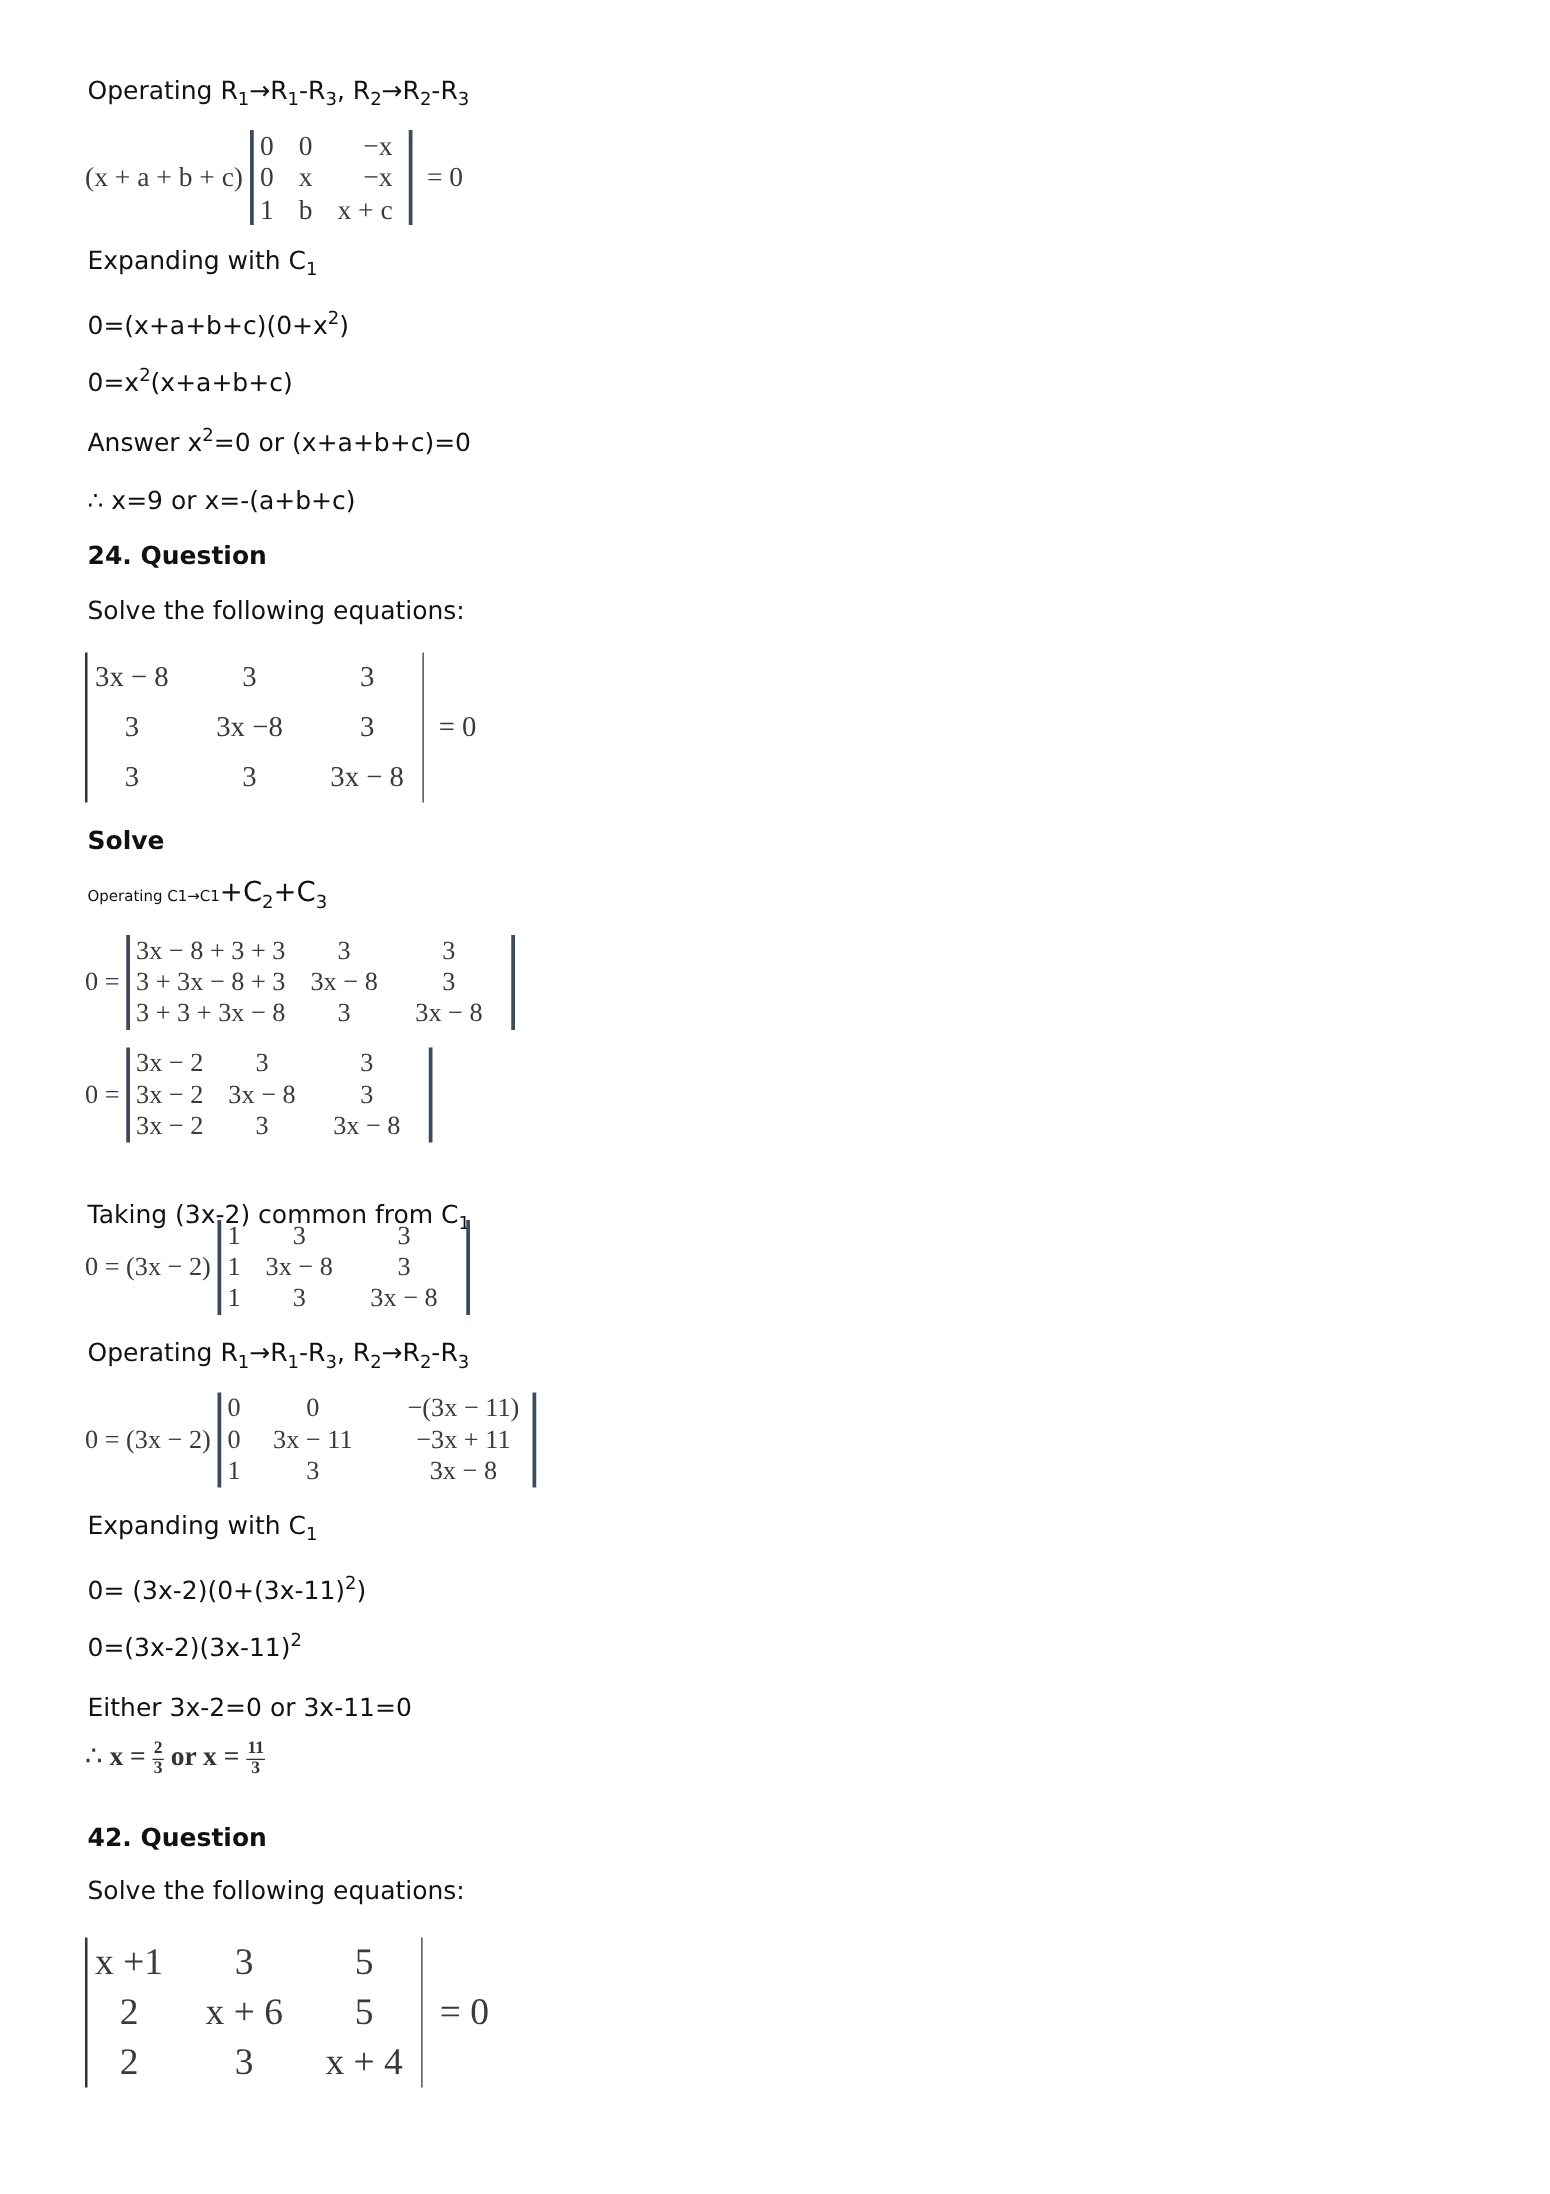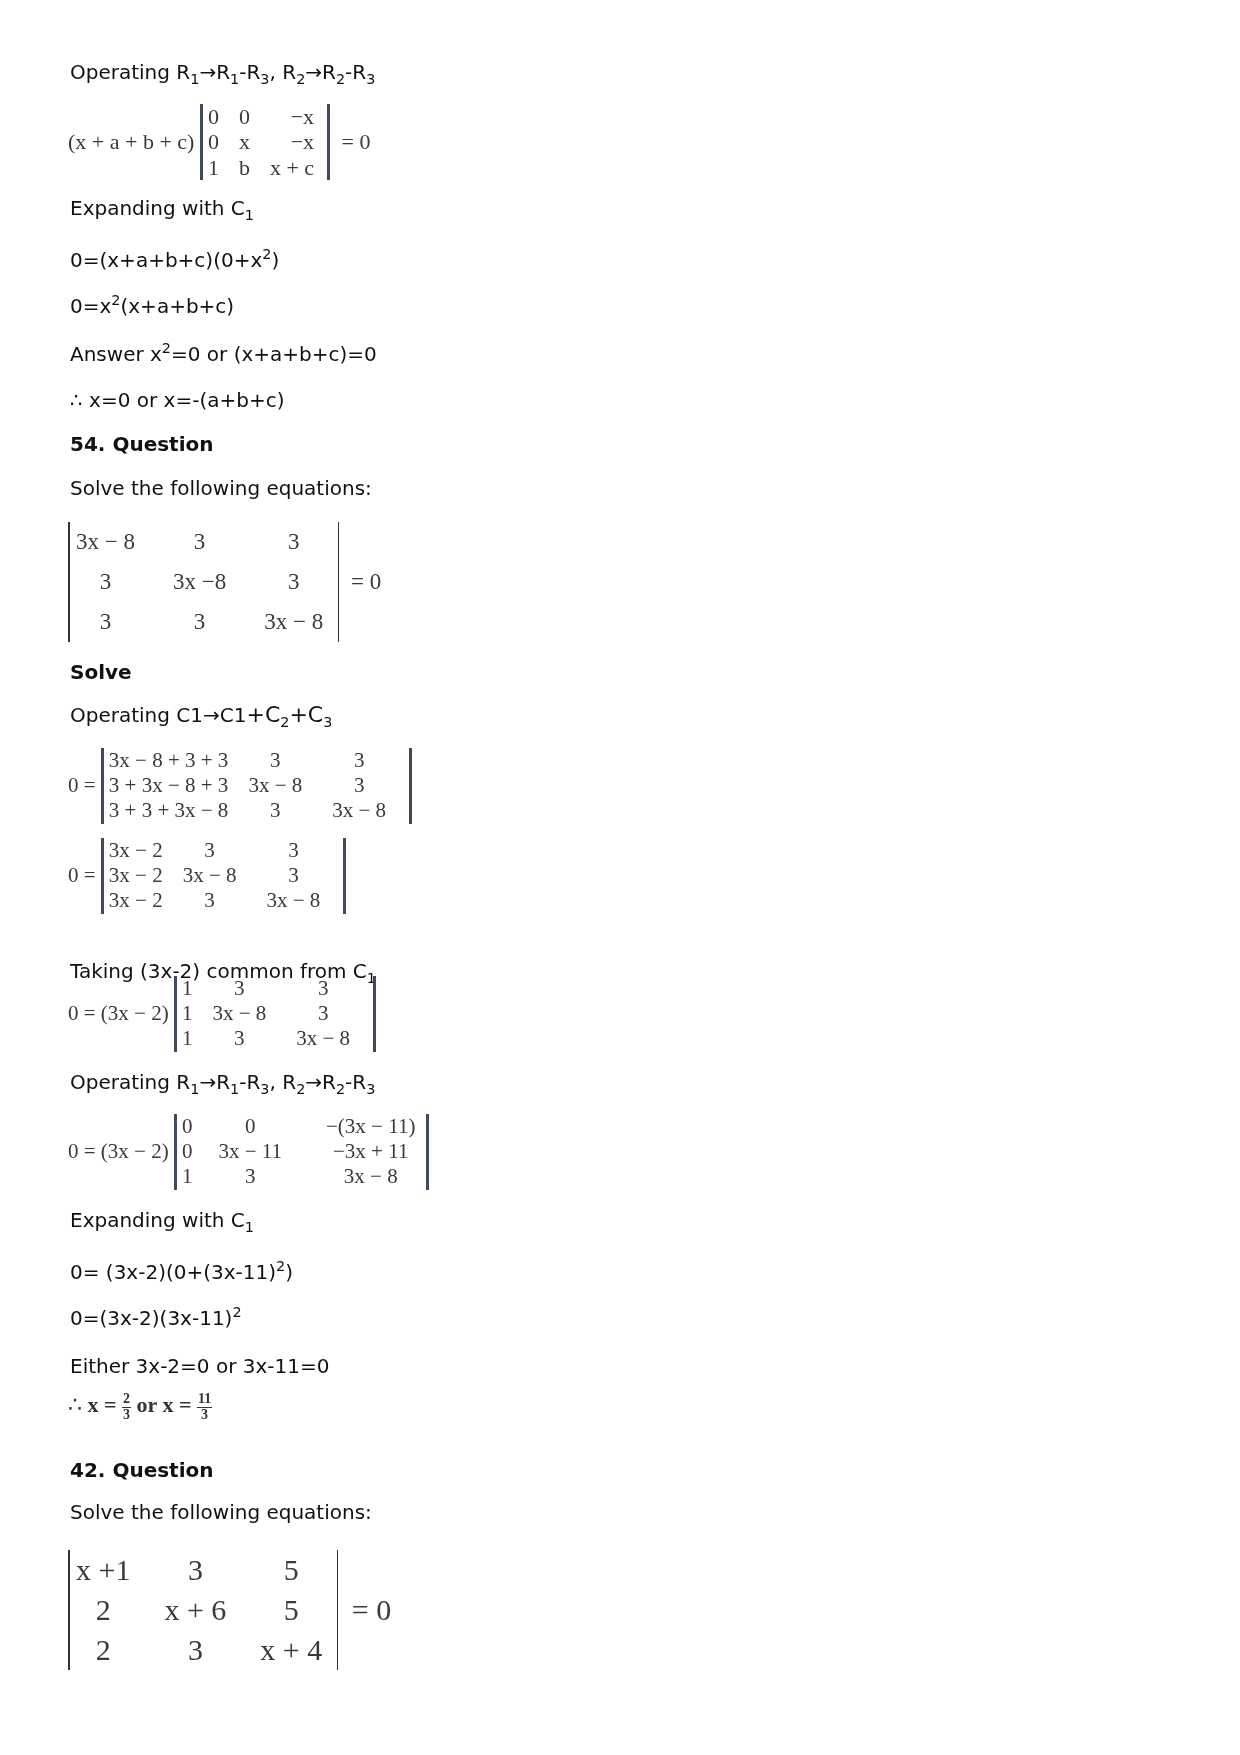--- a/index.html
+++ b/index.html
@@ -1,20 +1,20 @@
 <!DOCTYPE html>
 <html><head>
 <meta charset="utf-8">
 <style>
   html, body { margin:0; padding:0; background:#ffffff; }
   body { width:1240px; height:1755px; position:relative; overflow:hidden;
          font-family:"DejaVu Sans", sans-serif; color:#111; }
   .line { position:absolute; left:70px; font-size:20px; white-space:nowrap; line-height:1; }
   .bold { font-weight:bold; }
-  .small { font-size:20px; }
+  .small { font-size:12px; }
   sub { font-size:0.72em; vertical-align:-0.35em; line-height:0; }
   sup { font-size:0.72em; vertical-align:0.55em; line-height:0; }
   .math { position:absolute; left:68px; font-family:"Liberation Serif", "DejaVu Serif", serif; color:#3a3a3a; white-space:nowrap; }
   .math .pre { display:inline-block; vertical-align:middle; }
   .det { display:inline-block; vertical-align:middle; position:relative; padding:0 6px 0 6px; }
   .det.blue::before, .det.blue::after { background:#3d4b5c; width:3px; }
   .det::before, .det::after { content:""; position:absolute; top:0; bottom:0; width:1.6px; background:#333; }
   .det::before { left:0; }
   .det::after { right:0; }
   .det table { border-collapse:collapse; }
@@ -55,23 +55,23 @@
     </tbody>
       </table>
   </span>
   <span class="post">= 0</span>
 </div>
 
 <div class="line" style="top:198px;"><span>Expanding with C</span><sub>1</sub></div>
 <div class="line" style="top:250px;"><span>0=(x+a+b+c)(0+x</span><sup>2</sup><span>)</span></div>
 <div class="line" style="top:296px;"><span>0=x</span><sup>2</sup><span>(x+a+b+c)</span></div>
 <div class="line" style="top:344px;"><span>Answer x</span><sup>2</sup><span>=0 or (x+a+b+c)=0</span></div>
-<div class="line" style="top:390px;">∴ x=0 or x=-(a+b+c)</div>
-
-<div class="line bold" style="top:434px;">54. Question</div>
+<div class="line" style="top:390px;">∴ x=9 or x=-(a+b+c)</div>
+
+<div class="line bold" style="top:434px;">24. Question</div>
 <div class="line" style="top:478px;">Solve the following equations:</div>
 
 <div class="math" style="top:522px; font-size:23px;">
   <span class="det" style="line-height:40px;">
     <table>
       <tbody>
           <tr>
             <td>3x − 8</td>
             <td style="padding:0 28px">3</td>
             <td>3</td>

